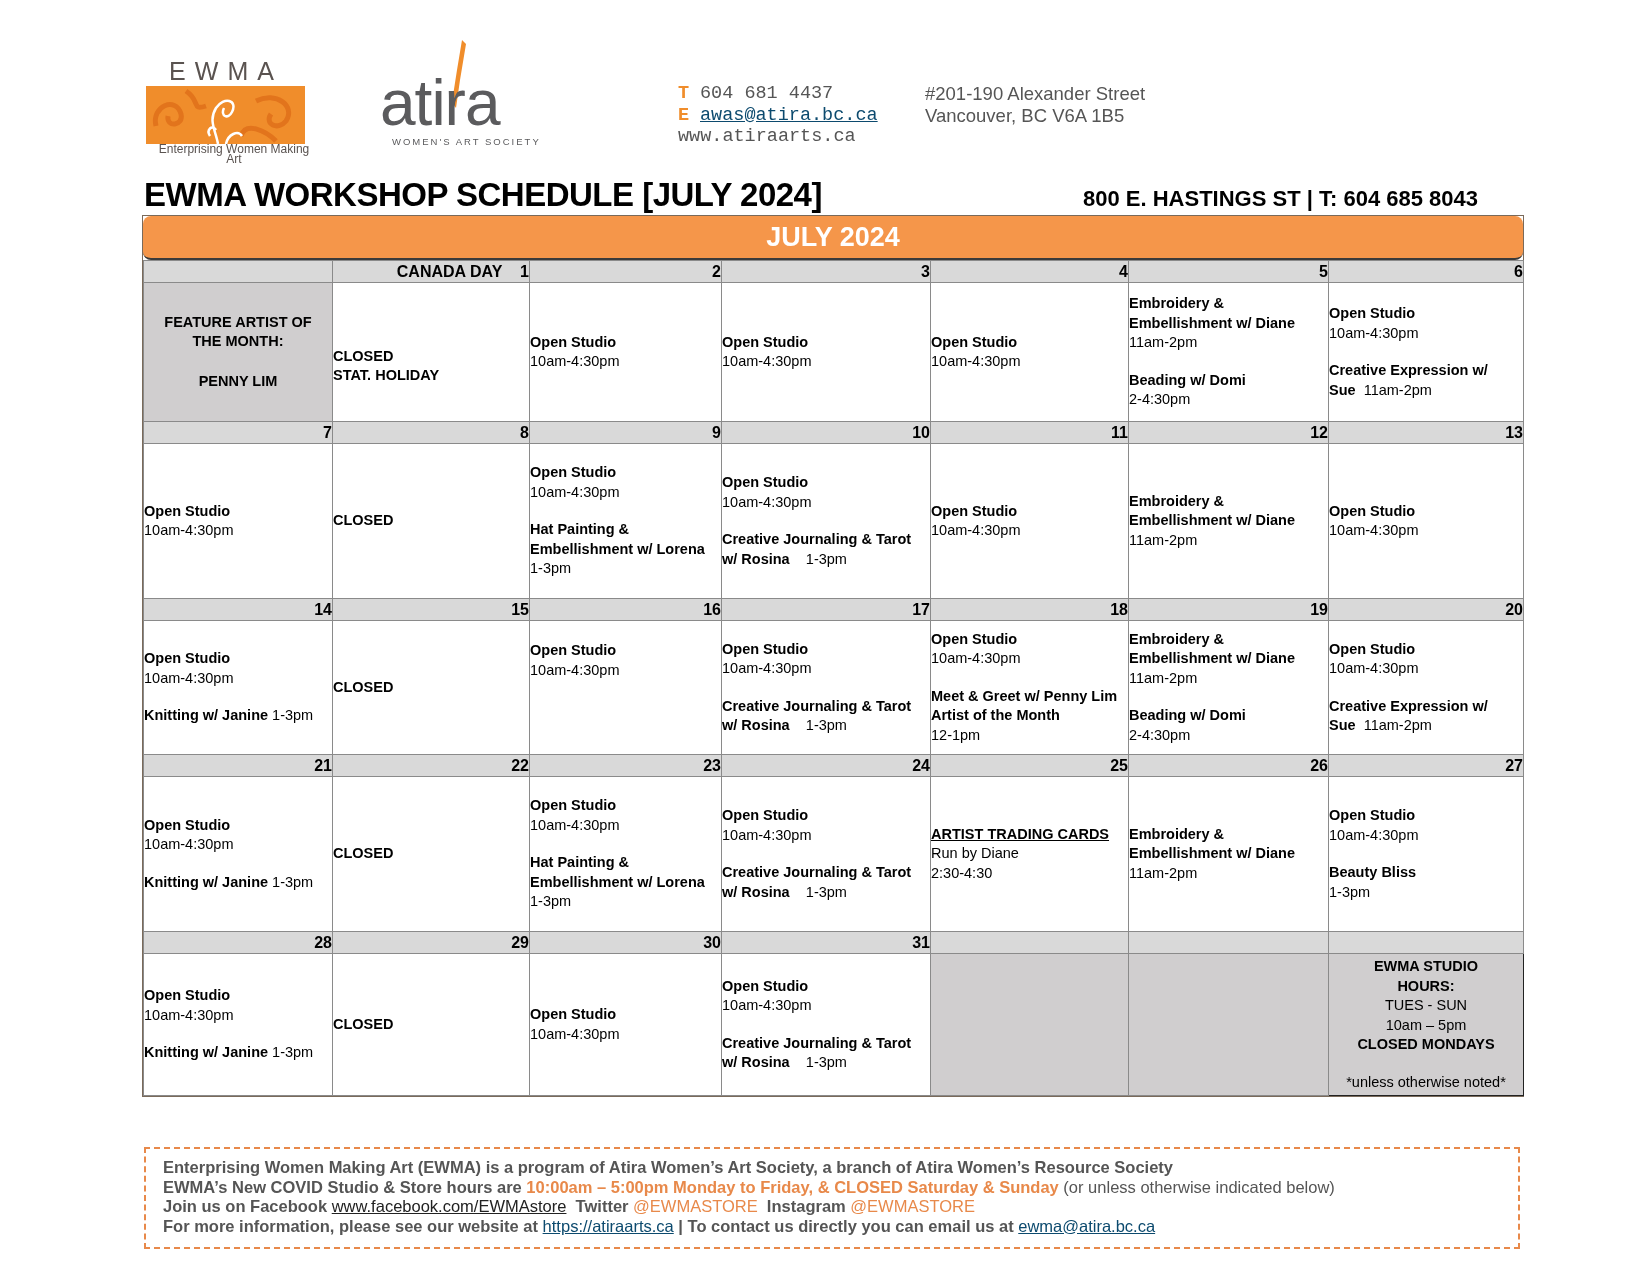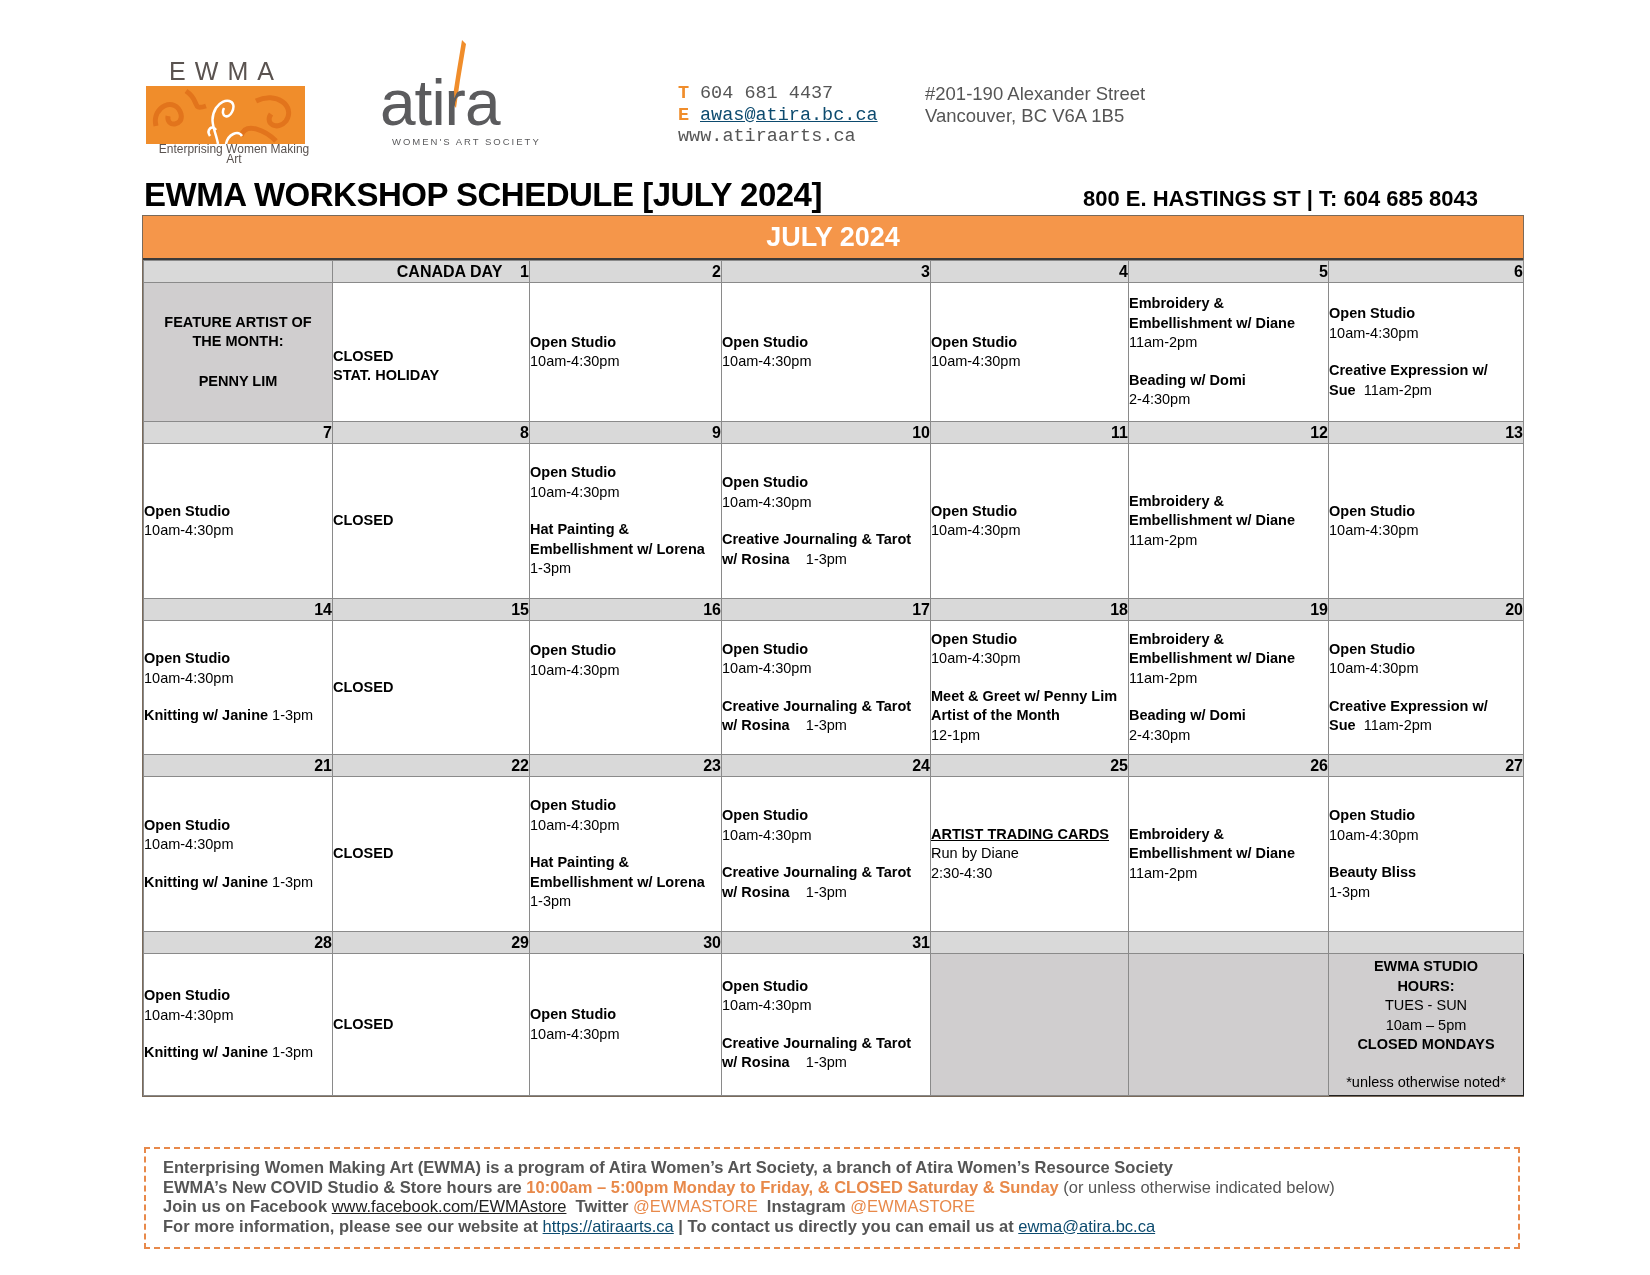--- a/index.html
+++ b/index.html
@@ -18,21 +18,21 @@
   .contact { left:678px; top:83px; font-size:18.5px; line-height:21.5px; color:#555;font-family:Liberation Mono, monospace; }
   .contact .lbl { color:#f08d2b; font-weight:bold; display:inline-block; width:22px; }
   .contact a, .footer a { color:#0c4a6e; text-decoration:underline; }
   .address { left:905px; top:83px; font-size:18.5px; line-height:21.5px; color:#555;margin-left:20px; }
 
   .page-title { left:144px; top:176px; font-size:33px; font-weight:bold; letter-spacing:-0.5px; white-space:nowrap; }
   .location { left:1083px; top:186px; font-size:22px; font-weight:bold; white-space:nowrap; }
 
   
   .calendar { left:142px; top:215px; width:1380px; border:1px solid #7a6a5a; }
-  .month-band { height:42px; background:#f5964a; color:#fff; text-align:center; font-size:27px; font-weight:bold; line-height:42px; border-bottom:2px solid #3a3a3a; }
+  .month-band { height:42px; background:#f5964a; color:#fff; text-align:center; font-size:27px; font-weight:bold; line-height:42px; border-bottom:2px solid #3a3a3a;border-radius:8px; }
   table.cal { border-collapse:collapse; width:1380px; table-layout:fixed; }
   table.cal td, table.cal th { border:1px solid #8a8a8a; padding:0; vertical-align:middle; }
   th.dow { background:#595959; color:#fff; font-size:16.5px; font-weight:bold; height:21px; text-align:center; border-color:#3a3a3a; }
   td.date { background:#d9d9d9; height:21px; text-align:right; font-weight:bold; font-size:16px; padding-right:3px; border-top:2px solid #8a8a8a; }
   td.body { background:#fff; font-size:14.5px; line-height:19.5px; padding:0 3px; }
   td.body.grey { background:#d0cecf; }
   .ev-title { font-weight:bold; display:block; }
   .ev-time { display:block; }
   .ev-gap { display:block; height:18px; }
   .ev-inline { display:block; }

